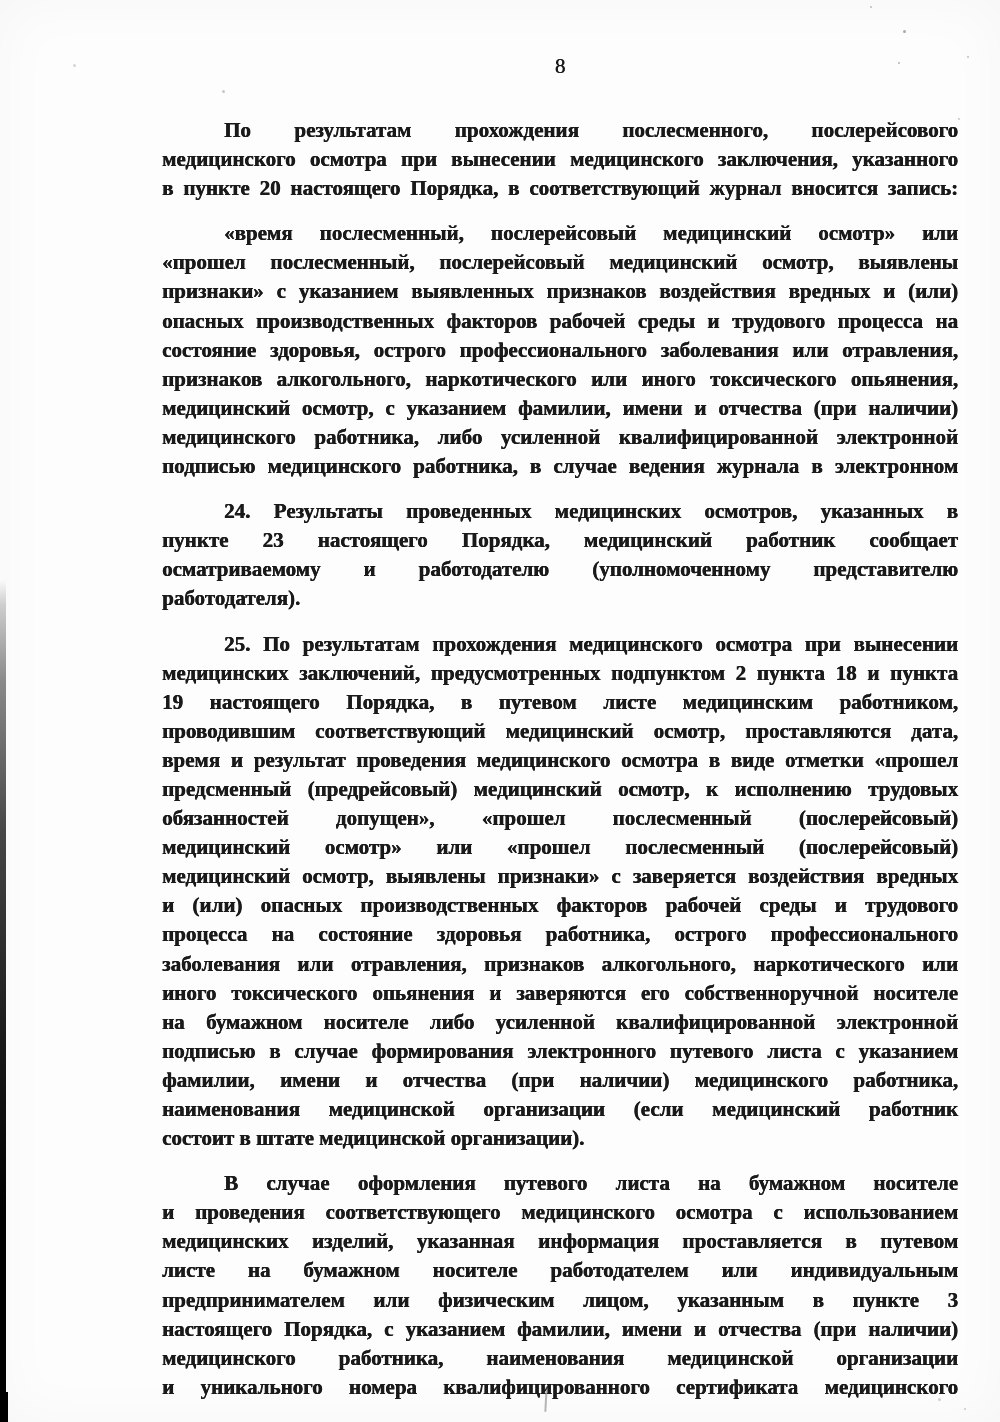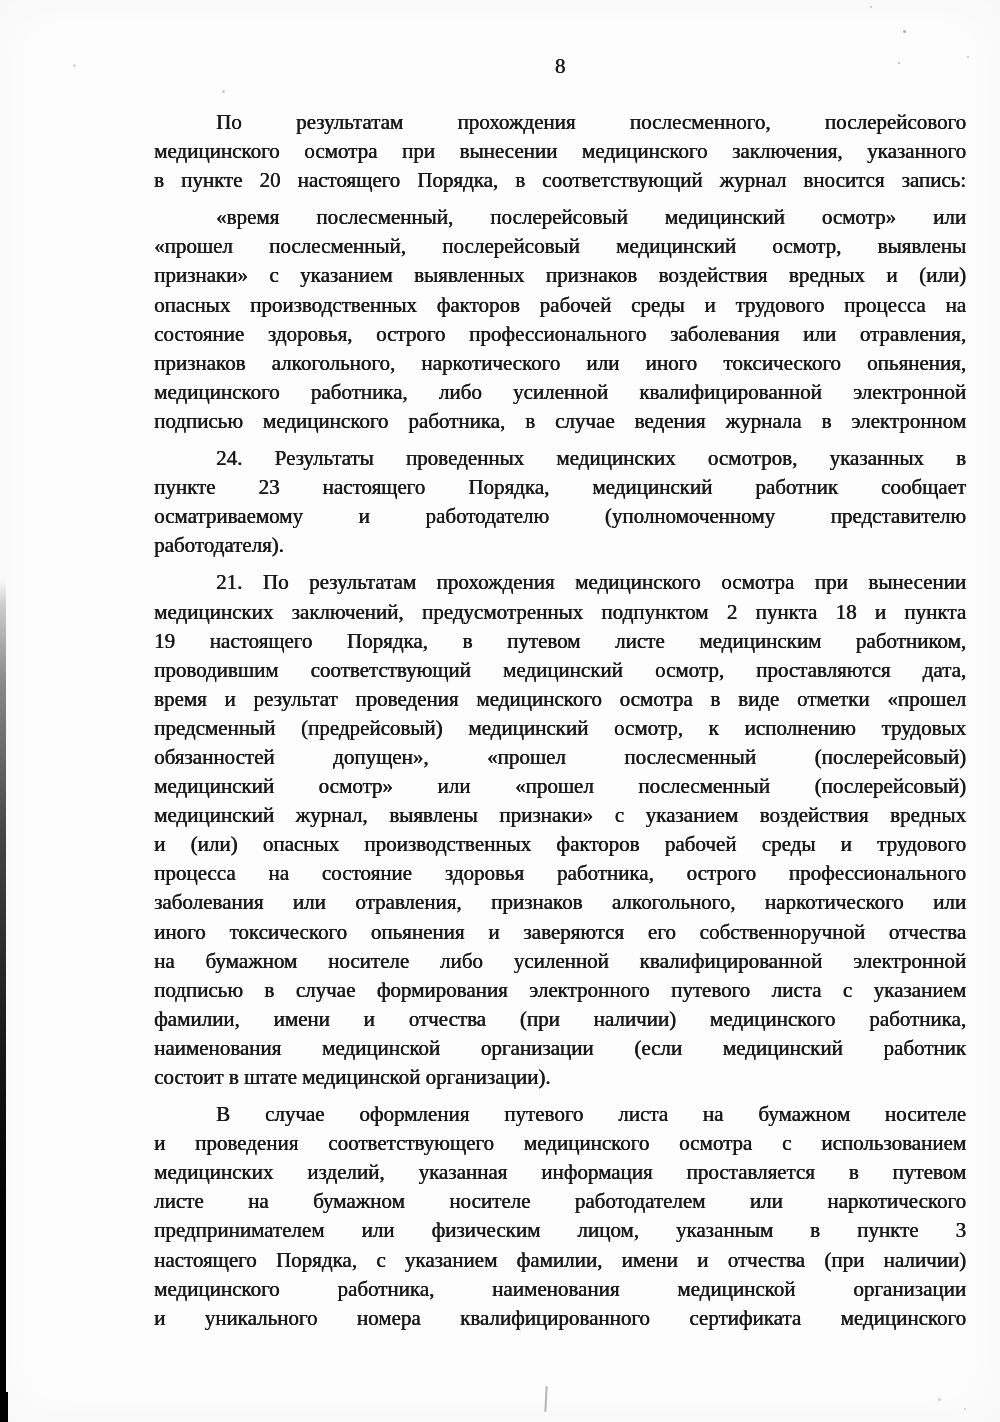--- a/index.html
+++ b/index.html
@@ -29,21 +29,21 @@
     text-shadow:0.45px 0 0 currentColor;
   }
   .document-body{
     position:absolute;
     left:146px;top:100px;width:828px;
     font-size:21px;
     line-height:29.1px;
     color:var(--ink);
     text-shadow:0.45px 0 0 currentColor, 0 0.3px 0 rgba(0,0,0,0.55);
   }
-  .paragraph{margin:8px;padding:0;}
+  .paragraph{margin:16px;padding:0;font-weight:bold;}
   .line{
     text-align:justify;
     text-align-last:justify;
   }
   .line.first{text-indent:62px;}
   .line.nojust{text-align-last:auto;}
   
   .edge-strip{
     position:absolute;
     left:0;top:580px;
@@ -88,54 +88,55 @@
         <div class="line">медицинского осмотра при вынесении медицинского заключения, указанного</div>
         <div class="line">в пункте 20 настоящего Порядка, в соответствующий журнал вносится запись:</div>
       </div>
       <div class="paragraph">
         <div class="line first">«время послесменный, послерейсовый медицинский осмотр» или</div>
         <div class="line">«прошел послесменный, послерейсовый медицинский осмотр, выявлены</div>
         <div class="line">признаки» с указанием выявленных признаков воздействия вредных и (или)</div>
         <div class="line">опасных производственных факторов рабочей среды и трудового процесса на</div>
         <div class="line">состояние здоровья, острого профессионального заболевания или отравления,</div>
         <div class="line">признаков алкогольного, наркотического или иного токсического опьянения,</div>
+        <div class="line">медицинский осмотр, с указанием фамилии, имени и отчества (при наличии)</div>
         <div class="line">медицинского работника, либо усиленной квалифицированной электронной</div>
         <div class="line">подписью медицинского работника, в случае ведения журнала в электронном</div>
       </div>
       <div class="paragraph">
         <div class="line first">24. Результаты проведенных медицинских осмотров, указанных в</div>
         <div class="line">пункте 23 настоящего Порядка, медицинский работник сообщает</div>
         <div class="line">осматриваемому и работодателю (уполномоченному представителю</div>
         <div class="line nojust">работодателя).</div>
       </div>
       <div class="paragraph">
-        <div class="line first">21. По результатам прохождения медицинского осмотра при вынесении</div>
+        <div class="line first">25. По результатам прохождения медицинского осмотра при вынесении</div>
         <div class="line">медицинских заключений, предусмотренных подпунктом 2 пункта 18 и пункта</div>
         <div class="line">19 настоящего Порядка, в путевом листе медицинским работником,</div>
         <div class="line">проводившим соответствующий медицинский осмотр, проставляются дата,</div>
         <div class="line">время и результат проведения медицинского осмотра в виде отметки «прошел</div>
         <div class="line">предсменный (предрейсовый) медицинский осмотр, к исполнению трудовых</div>
         <div class="line">обязанностей допущен», «прошел послесменный (послерейсовый)</div>
         <div class="line">медицинский осмотр» или «прошел послесменный (послерейсовый)</div>
-        <div class="line">медицинский журнал, выявлены признаки» с указанием воздействия вредных</div>
+        <div class="line">медицинский осмотр, выявлены признаки» с заверяется воздействия вредных</div>
         <div class="line">и (или) опасных производственных факторов рабочей среды и трудового</div>
         <div class="line">процесса на состояние здоровья работника, острого профессионального</div>
         <div class="line">заболевания или отравления, признаков алкогольного, наркотического или</div>
-        <div class="line">иного токсического опьянения и заверяются его собственноручной отчества</div>
+        <div class="line">иного токсического опьянения и заверяются его собственноручной носителе</div>
         <div class="line">на бумажном носителе либо усиленной квалифицированной электронной</div>
         <div class="line">подписью в случае формирования электронного путевого листа с указанием</div>
         <div class="line">фамилии, имени и отчества (при наличии) медицинского работника,</div>
         <div class="line">наименования медицинской организации (если медицинский работник</div>
         <div class="line nojust">состоит в штате медицинской организации).</div>
       </div>
       <div class="paragraph">
         <div class="line first">В случае оформления путевого листа на бумажном носителе</div>
         <div class="line">и проведения соответствующего медицинского осмотра с использованием</div>
         <div class="line">медицинских изделий, указанная информация проставляется в путевом</div>
-        <div class="line">листе на бумажном носителе работодателем или наркотического</div>
+        <div class="line">листе на бумажном носителе работодателем или индивидуальным</div>
         <div class="line">предпринимателем или физическим лицом, указанным в пункте 3</div>
         <div class="line">настоящего Порядка, с указанием фамилии, имени и отчества (при наличии)</div>
         <div class="line">медицинского работника, наименования медицинской организации</div>
         <div class="line">и уникального номера квалифицированного сертификата медицинского</div>
       </div>
     </div>
 
   <div class="edge-strip"></div>
   <div class="edge-strip-foot"></div>
   <div class="pen-mark"></div>

